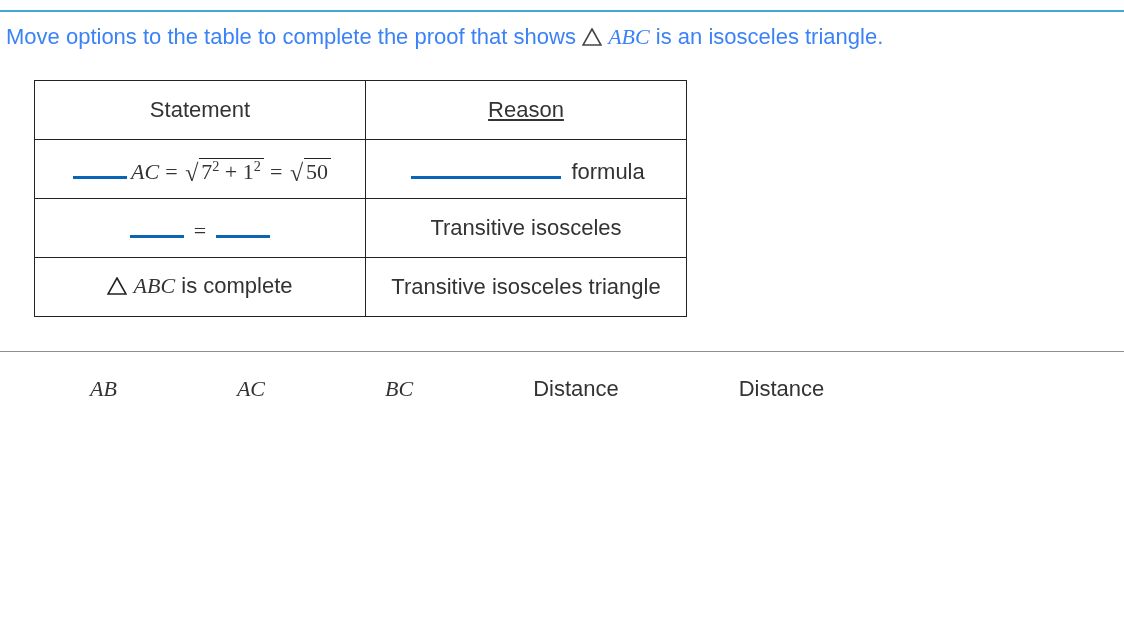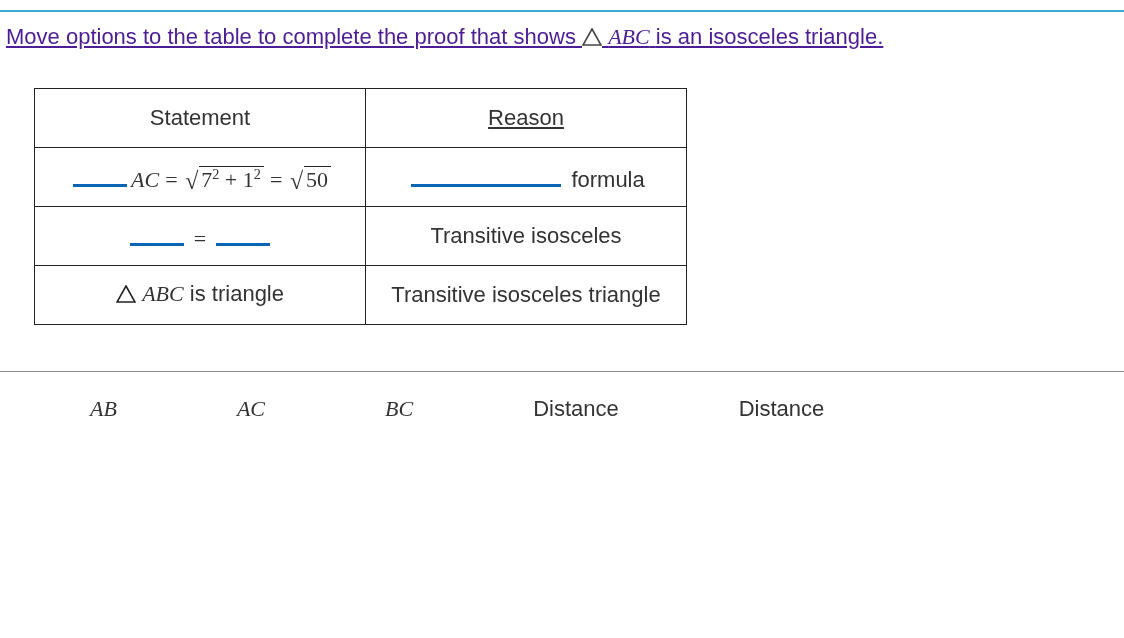--- a/index.html
+++ b/index.html
@@ -8,38 +8,37 @@
     font-family: Arial, Helvetica, sans-serif;
     color: #333;
     width: 1124px;
   }
   .top-rule {
     border-top: 2px solid #3fa9d6;
     margin: 10px 0 12px 0;
   }
   .instruction {
     font-size: 22px;
-    color: #4c1d95;
-    margin: 0 0 36px 6px;
+    color: #3b82f6;
+    margin: 0 0 28px 6px;
     font-weight: 500;
-    text-decoration: underline;
   }
   .math-i { font-family: "Times New Roman", Times, serif; font-style: italic; }
   .math   { font-family: "Times New Roman", Times, serif; }
   .tri-icon {
     display: inline-block;
     vertical-align: -2px;
   }
   .content-wrap {
     padding: 0 6px 0 30px;
   }
   table.proof {
     border-collapse: collapse;
     margin-left: 4px;
-    margin-bottom: 46px;
+    margin-bottom: 34px;
   }
   table.proof th, table.proof td {
     border: 1.5px solid #222;
     padding: 6px 10px;
     font-size: 22px;
     text-align: center;
     vertical-align: middle;
     height: 46px;
   }
   table.proof th {
@@ -154,21 +153,21 @@
   </tr>
 
   <tr>
     <td class="stmt-cell">
       <span class="tri-icon">
         <svg width="20" height="18" viewBox="0 0 20 18">
                 <polygon points="10,1 19,17 1,17" fill="none" stroke="#222" stroke-width="1.6"></polygon>
               </svg>
       </span>
       <span class="math-i">ABC</span>
-      <span> is triangle</span>
+      <span> is complete</span>
     </td>
     <td>Transitive isosceles triangle</td>
   </tr>
 </tbody>
     </table>
 
 </div>
 
 <div class="options-rule"></div>
 

